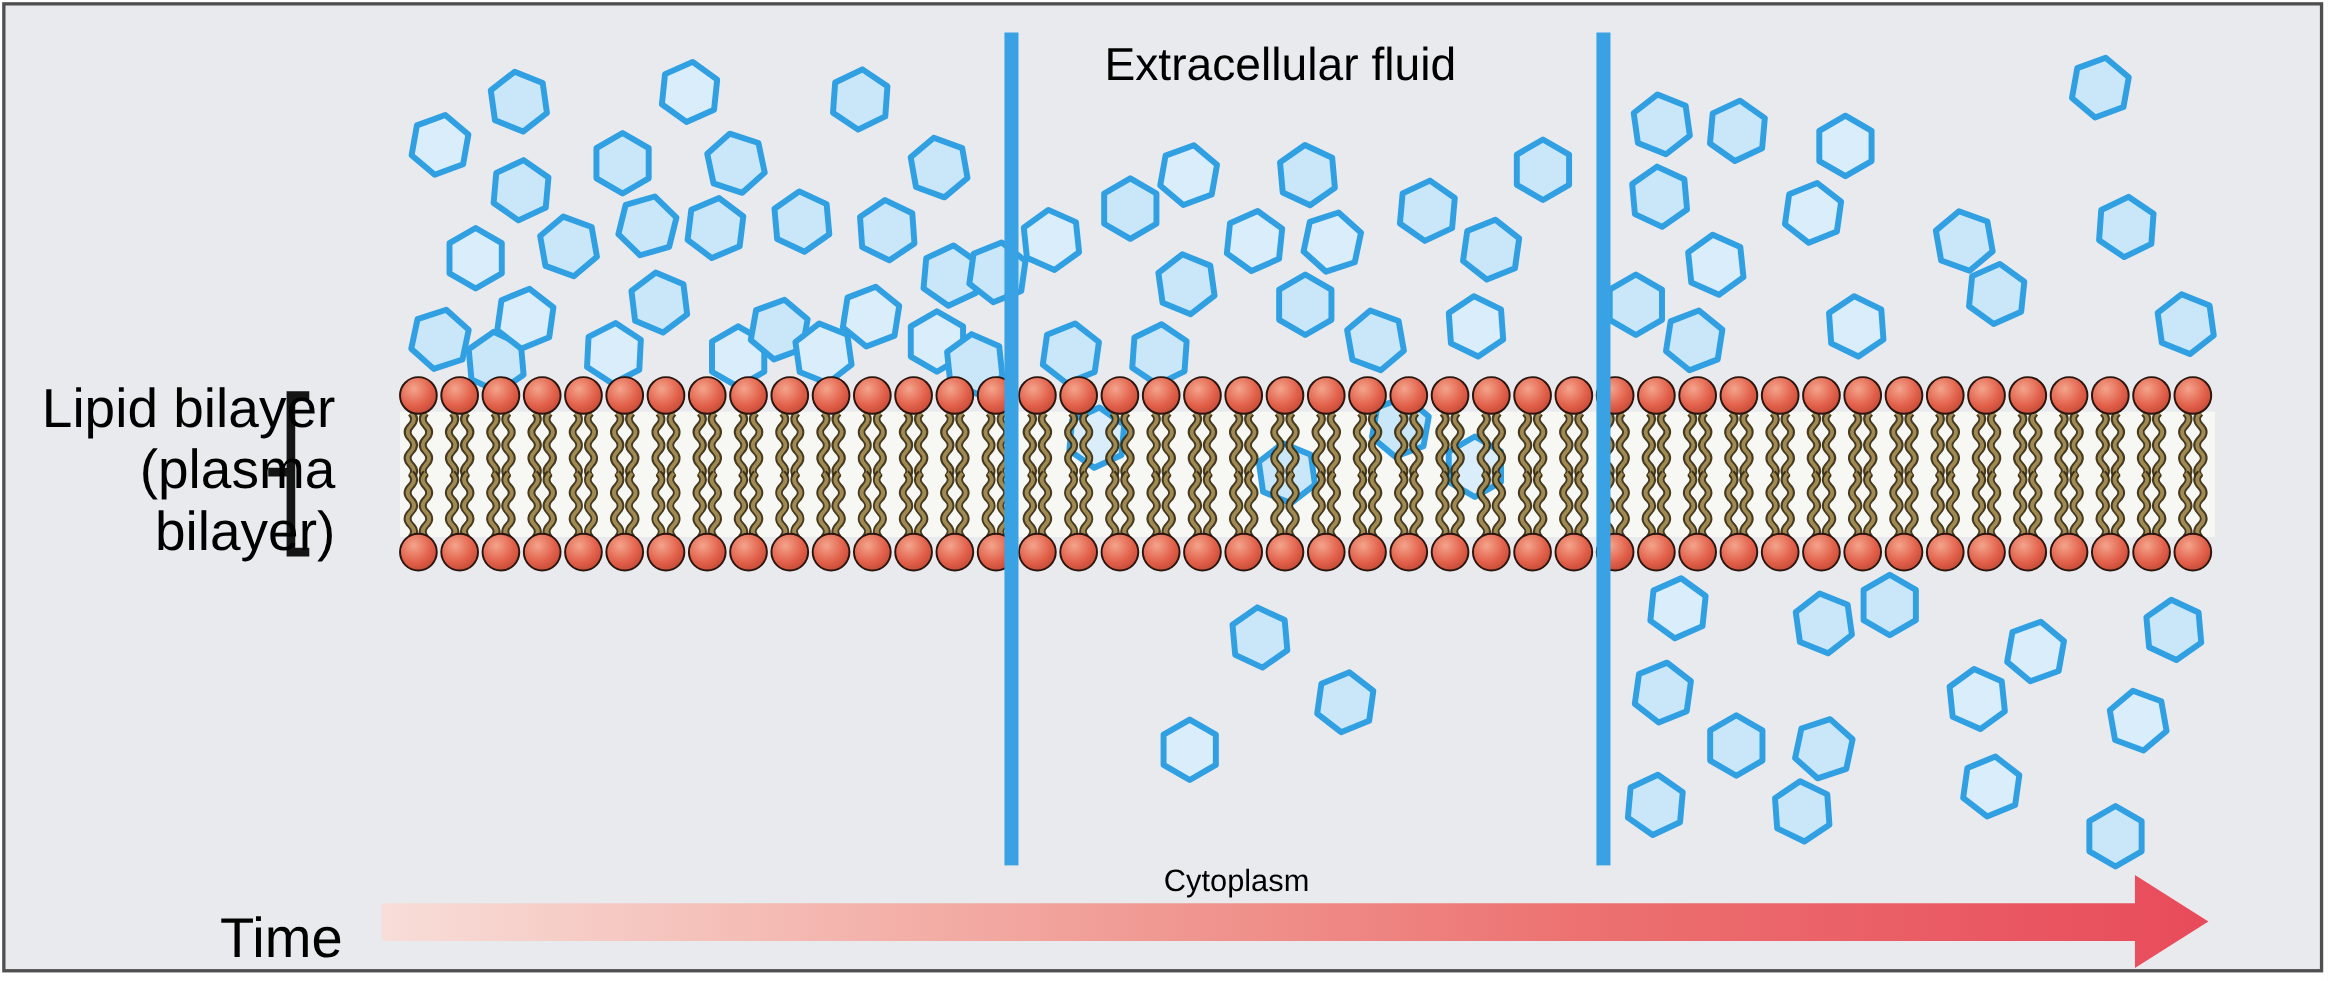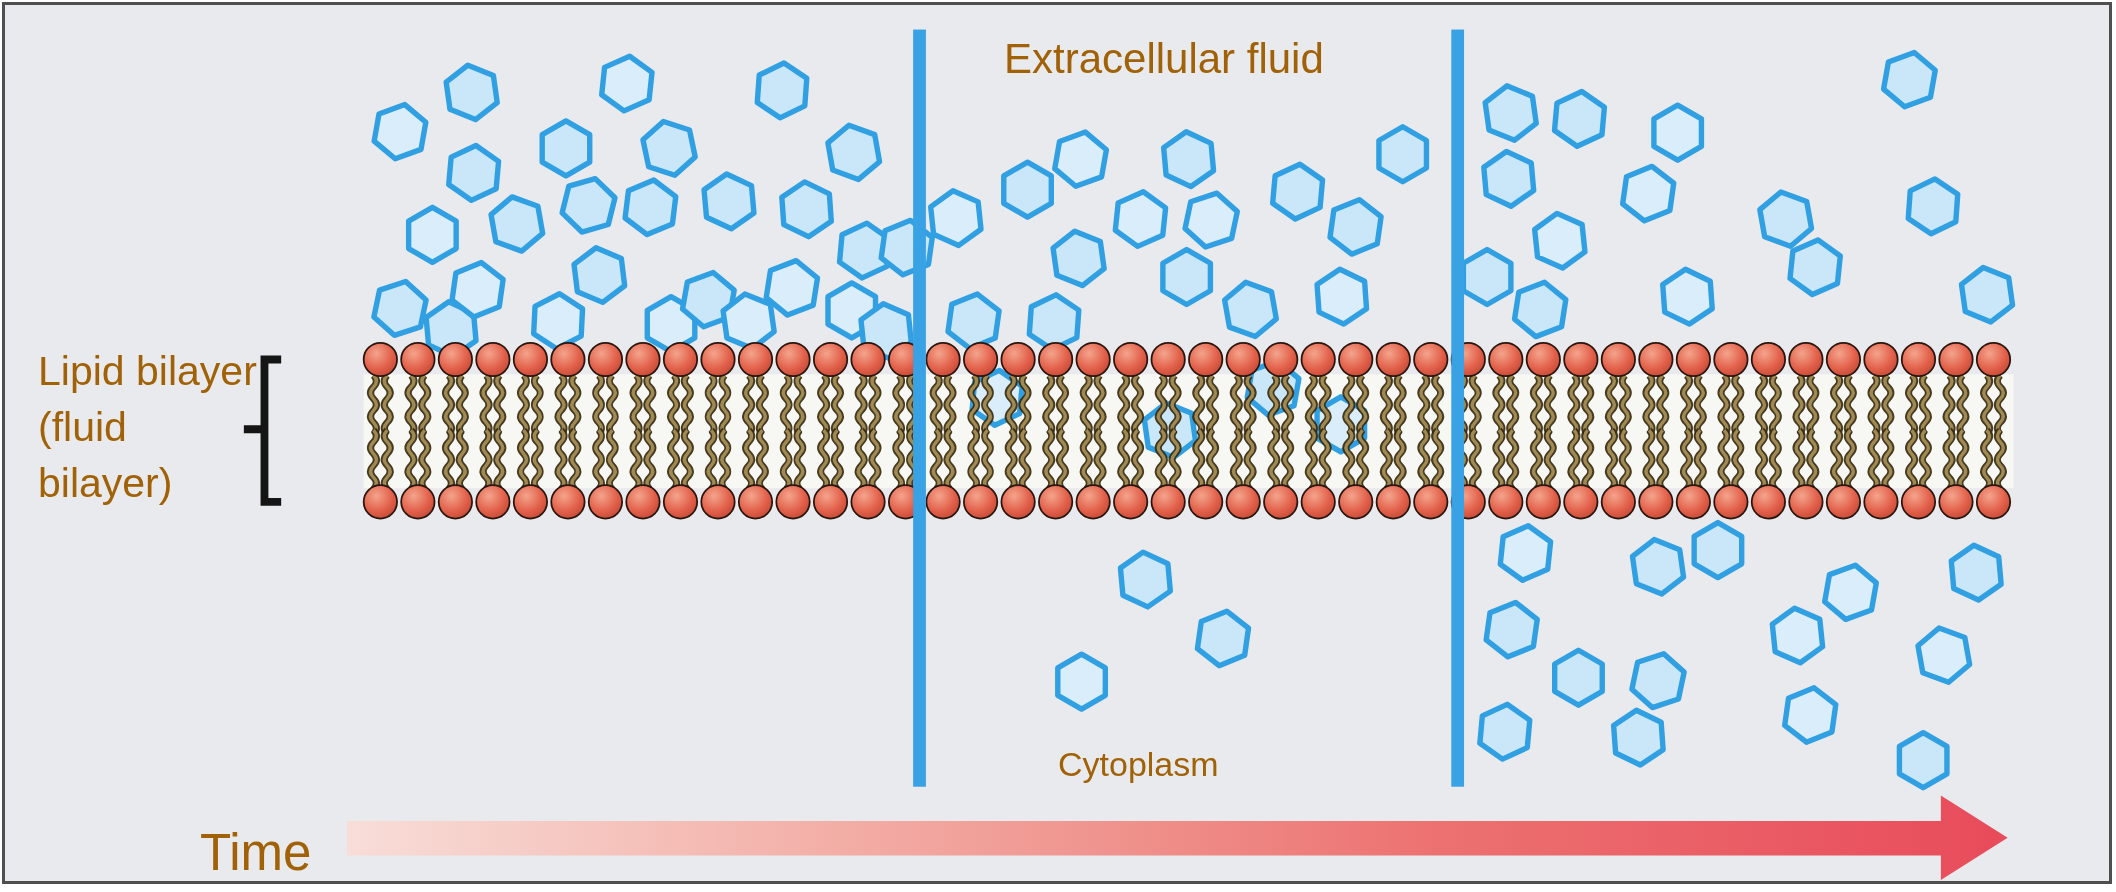--- a/index.html
+++ b/index.html
@@ -1,24 +1,24 @@
 <!DOCTYPE html>
 <html><head>
 <meta charset="utf-8">
 <style>
   html,body{margin:0;padding:0;background:#ffffff;}
   body{width:2116px;height:892px;position:relative;overflow:hidden;
        font-family:"Liberation Sans", sans-serif;}
   .canvas{position:absolute;left:2px;top:2px;right:4px;bottom:8px;
           border:3px solid #4f4f4f;background:#e9eaed;}
   svg.fig{position:absolute;left:0;top:0;width:100%;height:100%;}
-  .lbl{position:absolute;color:#a16207;white-space:nowrap;z-index:5;}
-  .lbl-lipid{left:33px;top:338px;font-size:41px;line-height:56px;}
+  .lbl{position:absolute;color:#000000;white-space:nowrap;z-index:5;}
+  .lbl-lipid{left:33px;top:338px;font-size:50px;line-height:56px;text-align:right;}
   .lbl-extra{left:999px;top:30px;font-size:42px;}
-  .lbl-cyto{left:1053px;top:740px;font-size:34px;}
+  .lbl-cyto{left:1053px;top:780px;font-size:28px;}
   .lbl-time{left:195px;top:818px;font-size:51px;}
 </style>
 </head>
 <body>
 
 <div class="canvas">
   <svg class="fig" viewBox="0 0 2116 892" id="figsvg">
       <defs>
         <radialGradient id="headGrad" cx="0.38" cy="0.32" r="0.85">
           <stop offset="0" stop-color="#f4a48c"></stop>
@@ -641,19 +641,19 @@
         </g>
       </g>
       <path d="M268,361 H251 V506 H268 M251,432 H230" fill="none" stroke="#151515" stroke-width="8"></path>
       <rect x="911.5" y="25" width="13" height="771" fill="#38a2e4"></rect>
       <rect x="1459.5" y="25" width="13" height="771" fill="#38a2e4"></rect>
       <path d="M335,831 L1958,831 L1958,805 L2026,848 L1958,891 L1958,866 L335,866 Z" fill="url(#arrowGrad)"></path>
     </svg>
 
   <div class="lbl lbl-lipid">
     <div>Lipid bilayer</div>
-    <div>(fluid</div>
+    <div>(plasma</div>
     <div>bilayer)</div>
   </div>
   <div class="lbl lbl-extra">Extracellular fluid</div>
   <div class="lbl lbl-cyto">Cytoplasm</div>
   <div class="lbl lbl-time">Time</div>
 </div>
 
 </body></html>

